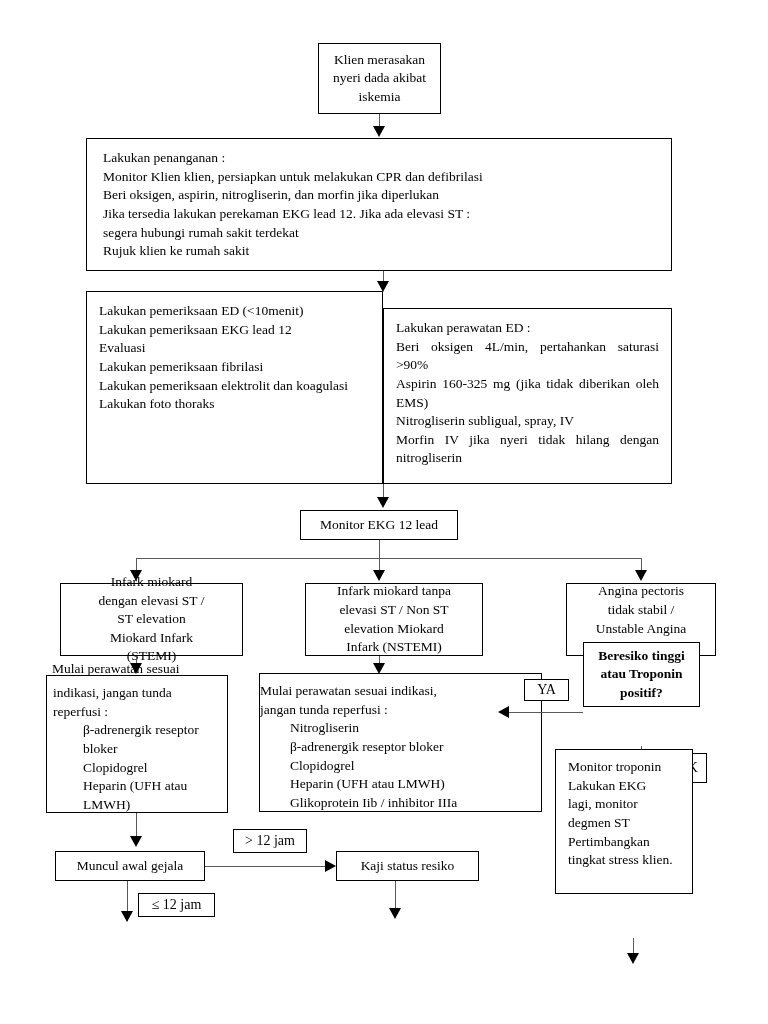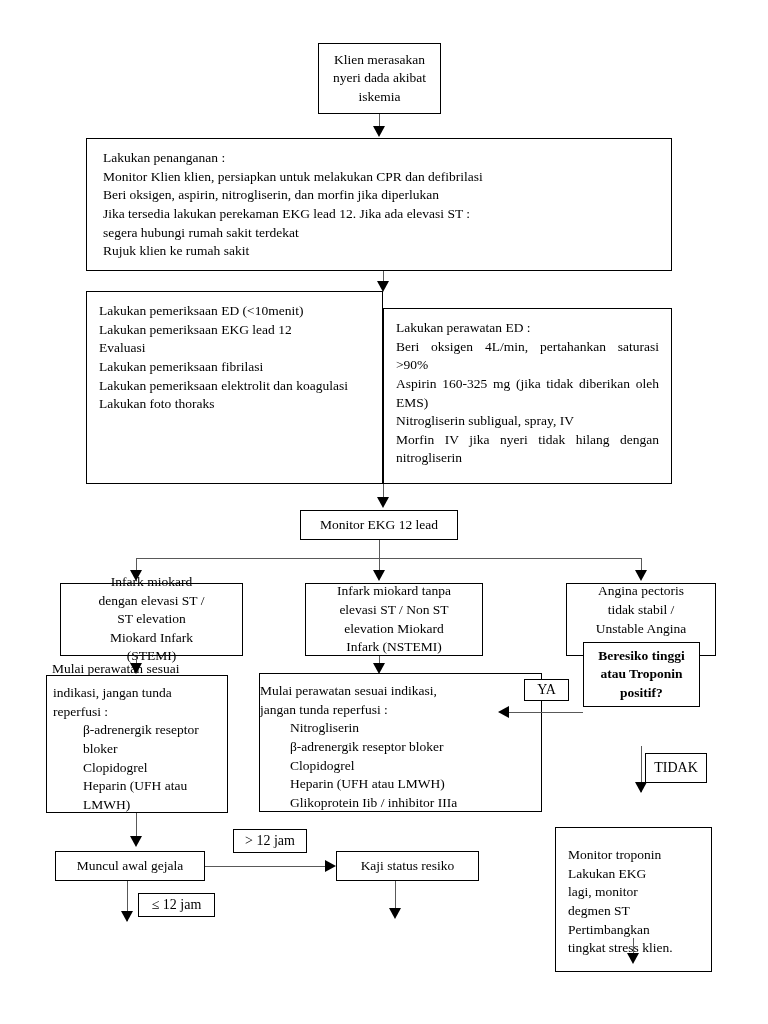--- a/index.html
+++ b/index.html
@@ -213,21 +213,21 @@
 
   <div class="line-h" style="left:509px; top:712px; width:74px;"></div>
   <div class="arrow-left" style="left:498px; top:706px;"></div>
 
   <div class="line-v" style="left:641px; top:746px; height:46px;"></div>
   <div class="arrow-down" style="left:635px; top:782px;"></div>
   <div class="lbl" style="left:645px; top:753px; width:62px; height:30px;">
     <span>TIDAK</span>
   </div>
 
-  <div class="box justify" style="left:555px; top:827px; width:157px; height:145px; padding:18px 12px;">
+  <div class="box justify" style="left:555px; top:749px; width:138px; height:145px; padding:8px 12px;">
     <span class="ln">Monitor troponin</span>
     <span class="ln">Lakukan EKG</span>
     <span class="ln">lagi, monitor</span>
     <span class="ln">degmen ST</span>
     <span class="ln">Pertimbangkan</span>
     <span class="ln">tingkat stress klien.</span>
   </div>
 
   <div class="line-v" style="left:633px; top:938px; height:24px;"></div>
   <div class="arrow-down" style="left:627px; top:953px;"></div>

